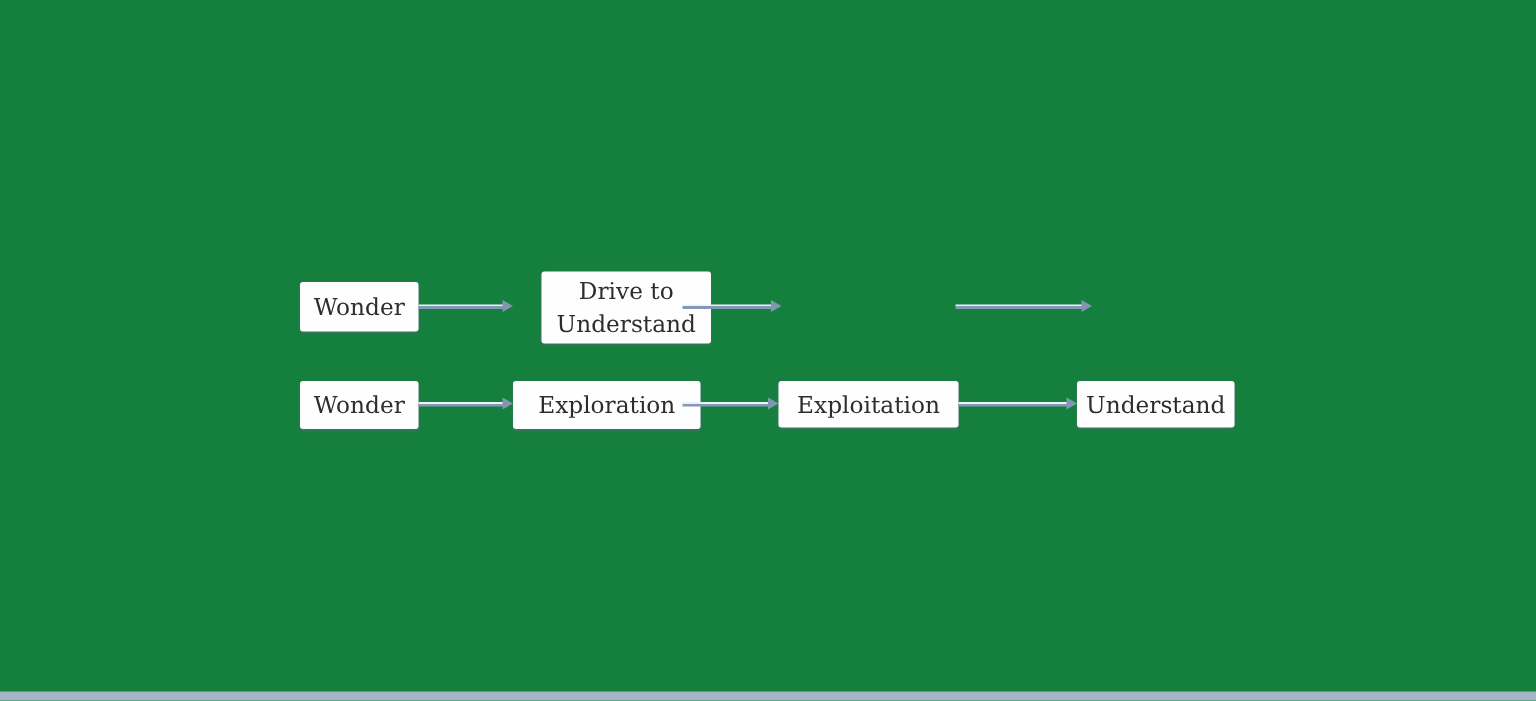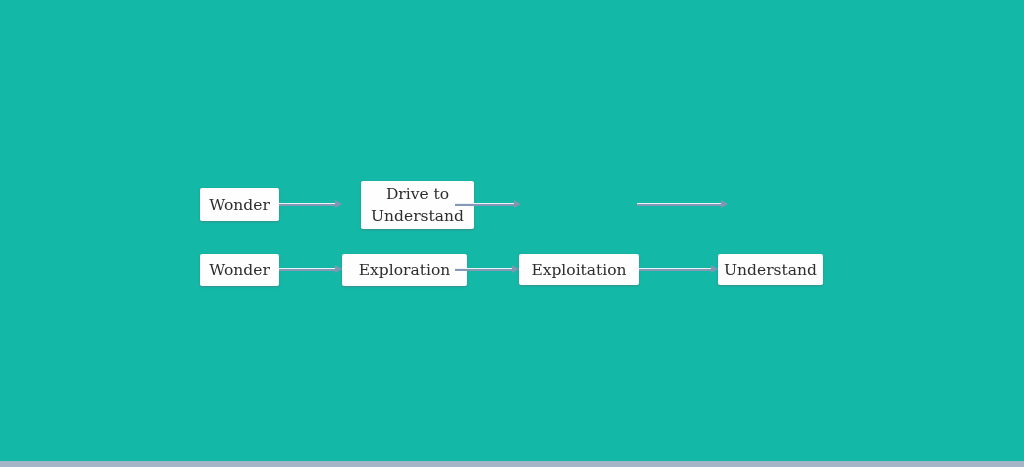--- a/index.html
+++ b/index.html
@@ -1,20 +1,20 @@
 <!DOCTYPE html>
 <html><head>
 <meta charset="utf-8">
 <style>
   html, body { margin: 0; padding: 0; }
   .canvas {
     position: relative;
     width: 1024px;
     height: 467px;
-    background: #14b8a6;
+    background: #15803d;
     overflow: hidden;
     font-family: "DejaVu Serif", "Liberation Serif", serif;
   }
   .node {
     position: absolute;
     box-sizing: border-box;
     background: #fefefe;
     color: #2d2d2d;
     display: flex;
     align-items: center;

